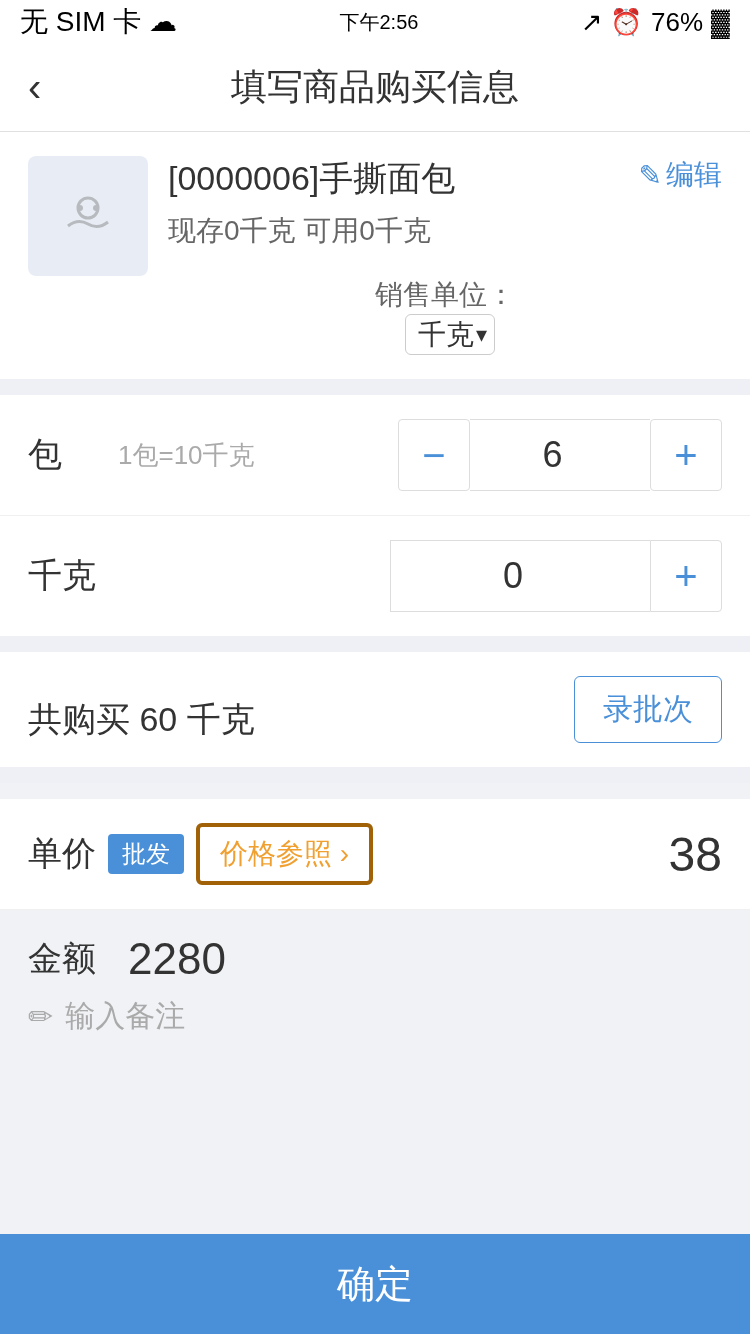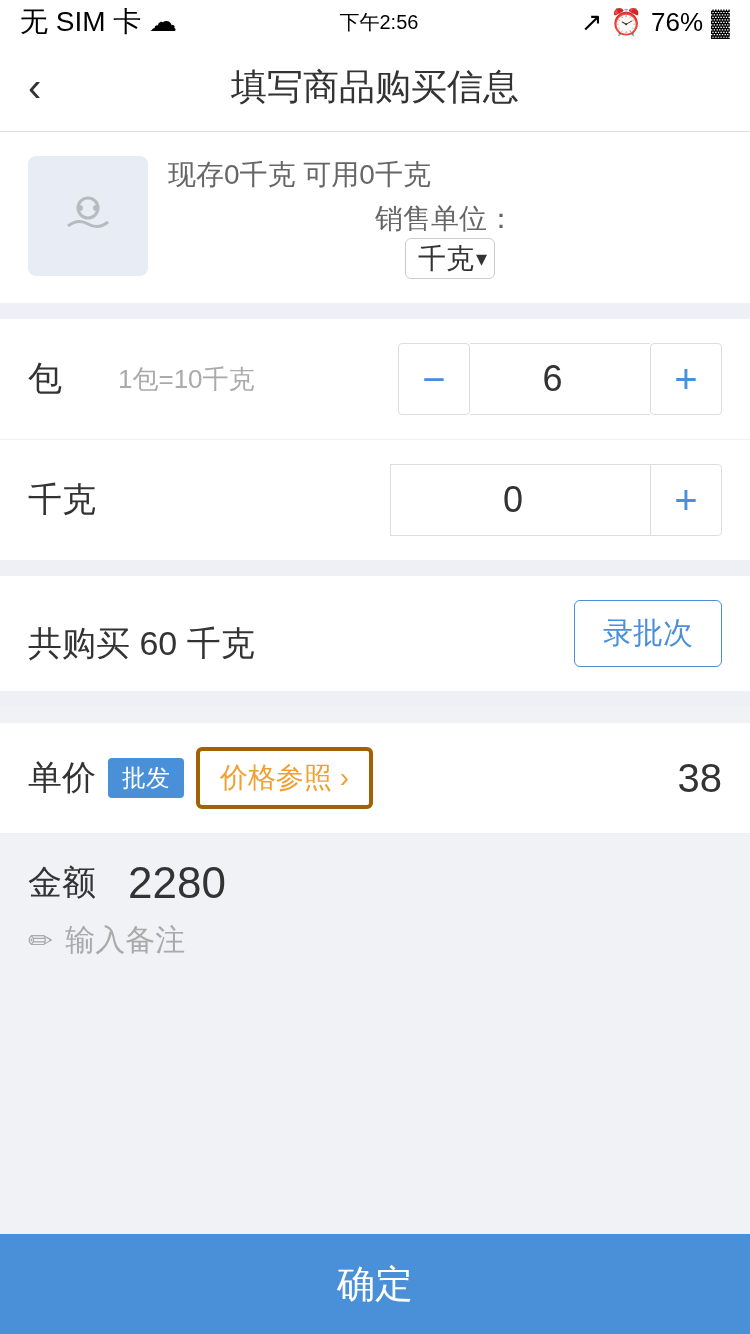--- a/index.html
+++ b/index.html
@@ -67,21 +67,21 @@
       background: #e8edf5;
       border-radius: 8px;
       display: flex;
       align-items: center;
       justify-content: center;
       flex-shrink: 0;
     }
     .product-image svg { width: 60px; height: 60px; opacity: 0.5; }
     .product-info { flex: 1; }
     .product-name { font-size: 34px; color: #333; margin-bottom: 10px; }
-    .product-stock { font-size: 28px; color: #666; margin-bottom: 6px; }
+    .product-stock { font-size: 28px; color: #666; margin-bottom: 26px; }
     .product-unit-row { display: flex; align-items: center; font-size: 28px; color: #666; flex-direction: column; }
     .product-unit-select {
       margin-left: 10px;
       border: 1px solid #ccc;
       border-radius: 6px;
       padding: 4px 20px 4px 12px;
       font-size: 28px;
       color: #333;
       background: #fff;
       appearance: none;
@@ -255,21 +255,21 @@
       color: #f0a030;
       background: #fff;
       border-radius: 6px;
       padding: 8px 20px;
       font-size: 28px;
       cursor: pointer;
       display: flex;
       align-items: center;
       gap: 4px;
     }
-    .price-value { font-size: 40px; color: #333; font-weight: 400; margin-left: 28px; }
+    .price-value { font-size: 48px; color: #333; font-weight: 400; margin-left: 28px; }
 
     
     .amount-section {
       background: #f0f2f5;
       padding: 24px 28px 16px;
     }
     .amount-row {
       display: flex;
       align-items: center;
       gap: 32px;
@@ -332,20 +332,27 @@
 <div class="product-card">
   <div class="product-image">
     <svg viewBox="0 0 60 60" fill="none" xmlns="http://www.w3.org/2000/svg">
       <circle cx="30" cy="22" r="10" stroke="#888" stroke-width="3" fill="none"></circle>
       <circle cx="22" cy="22" r="3" fill="#888"></circle>
       <circle cx="38" cy="22" r="3" fill="#888"></circle>
       <path d="M10 40 Q20 32 30 38 Q40 44 50 36" stroke="#888" stroke-width="3" fill="none"></path>
     </svg>
   </div>
   <div class="product-info">
+    <div style="display:flex; justify-content:space-between; align-items:flex-start;">
+      <div class="product-name">[0000006]手撕面包</div>
+      <div class="product-edit-btn">
+        <span>✎</span>
+        <span>编辑</span>
+      </div>
+    </div>
     <div class="product-stock">现存0千克  可用0千克</div>
     <div class="product-unit-row">
       <span>销售单位：</span>
       <div class="unit-select-wrapper">
         <select class="product-unit-select">
           <option>千克</option>
           <option>包</option>
         </select>
       </div>
     </div>

